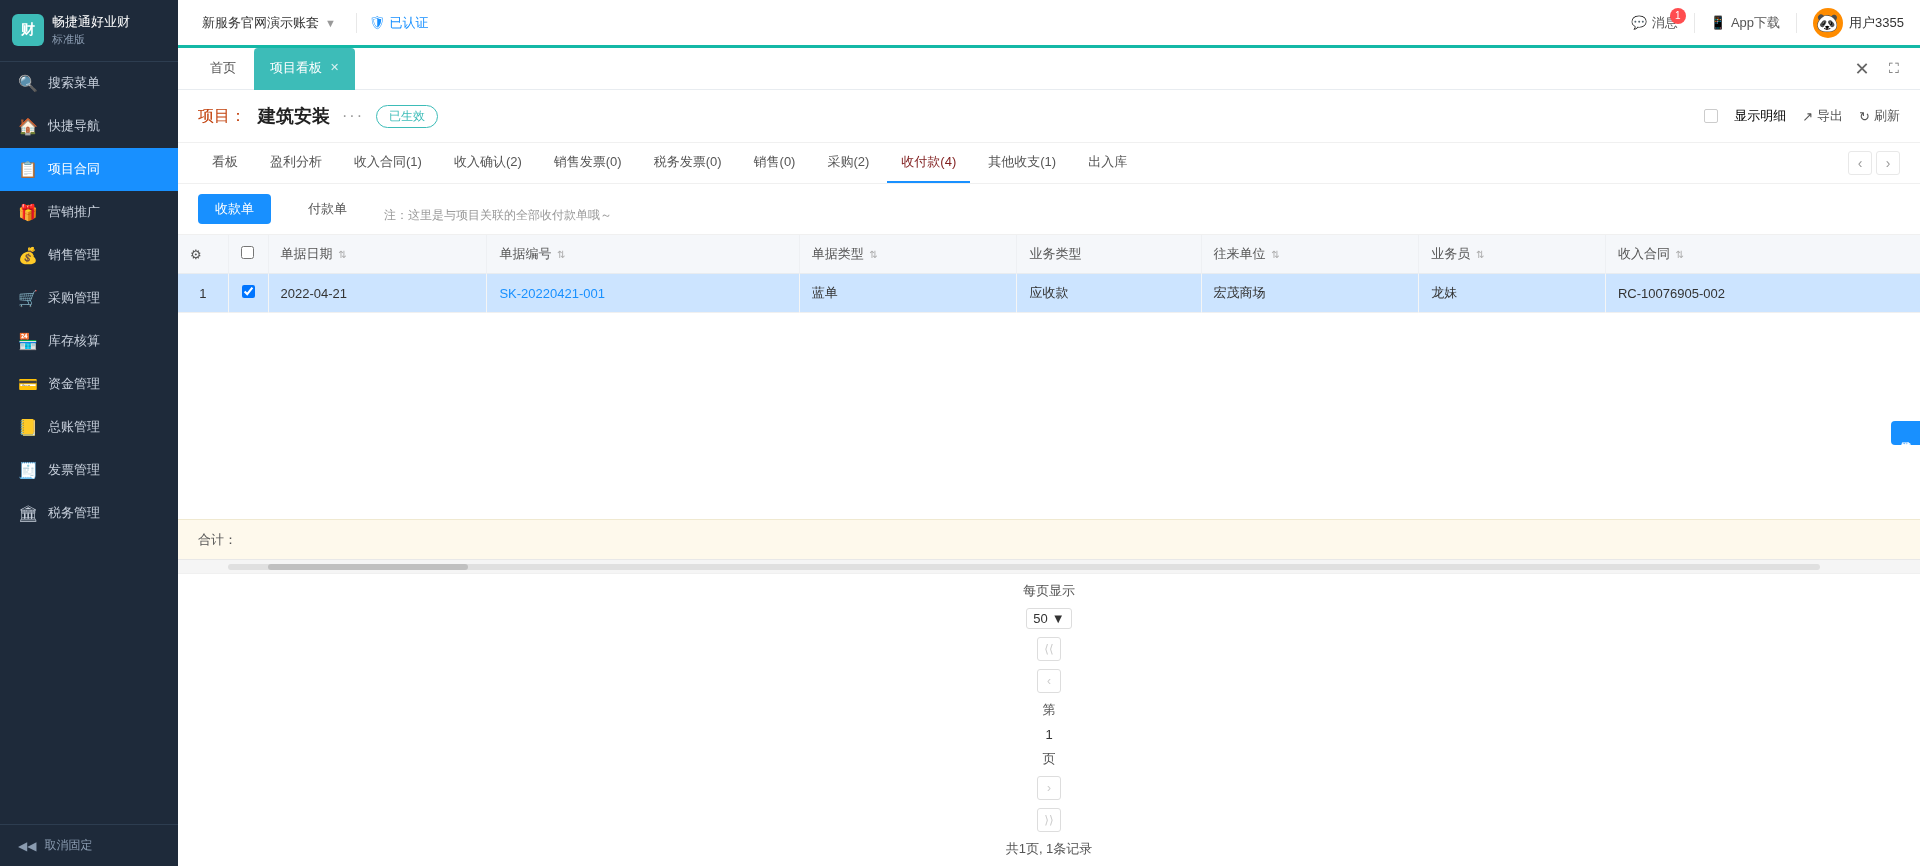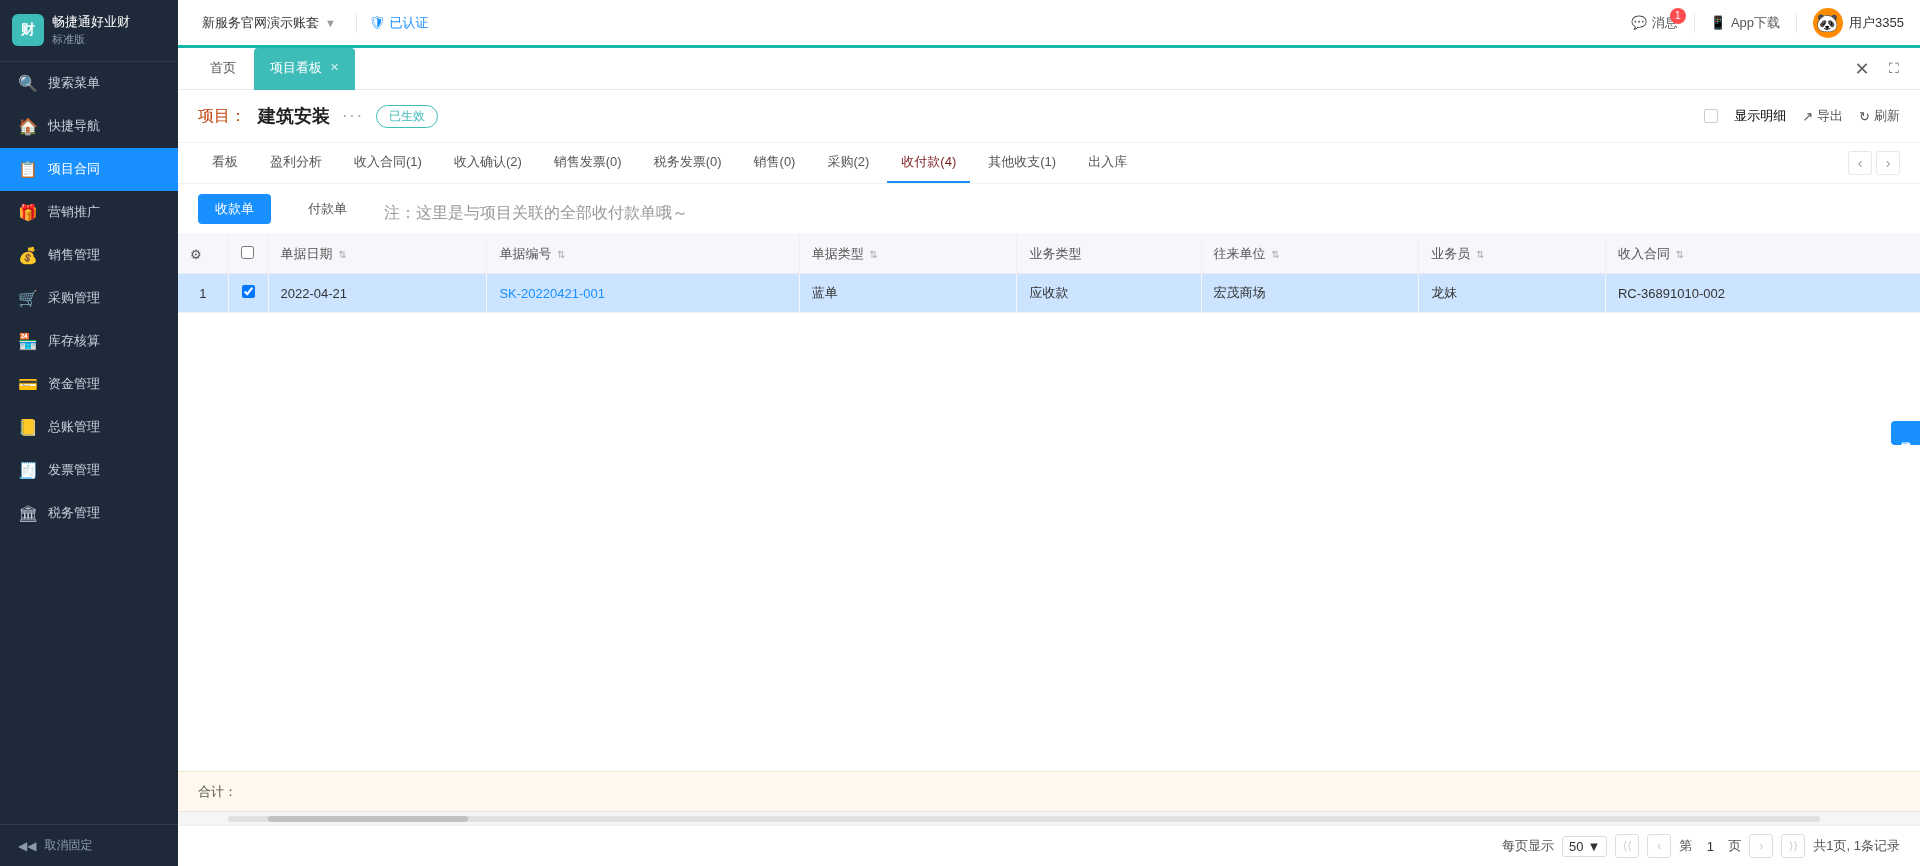--- a/index.html
+++ b/index.html
@@ -316,21 +316,21 @@
       background: #1890ff;
       color: #fff;
     }
     .subtab-btn.inactive {
       background: #fff;
       color: #555;
       border-color: transparent;
     }
     .subtab-note {
       color: #999;
-      font-size: 16px;
+      font-size: 12px;
     }
 
     
     .table-container {
       flex: 1;
       overflow: auto;
       position: relative;
     }
     .data-table {
       width: 100%;
@@ -404,20 +404,21 @@
 
     
     .pagination {
       display: flex;
       align-items: center;
       justify-content: flex-end;
       padding: 8px 20px;
       gap: 8px;
       border-top: 1px solid #f0f0f0;
       background: #fff;
+      flex-direction: column;
     }
     .pagination-label { color: #555; font-size: 13px; }
     .pagination-select {
       border: 1px solid #ddd;
       border-radius: 3px;
       padding: 2px 6px;
       font-size: 13px;
       color: #333;
       background: #fff;
       cursor: pointer;
@@ -668,21 +669,21 @@
               <input type="checkbox" checked="" style="">
             </td>
             <td>2022-04-21</td>
             <td>
               <a class="link-text">SK-20220421-001</a>
             </td>
             <td>蓝单</td>
             <td>应收款</td>
             <td>宏茂商场</td>
             <td>龙妹</td>
-            <td>RC-36891010-002</td>
+            <td>RC-10076905-002</td>
           </tr>
         </tbody>
       </table>
     </div>
 
     <div class="summary-row">
       <span>合计：</span>
     </div>
 
     <div class="scrollbar-area">

